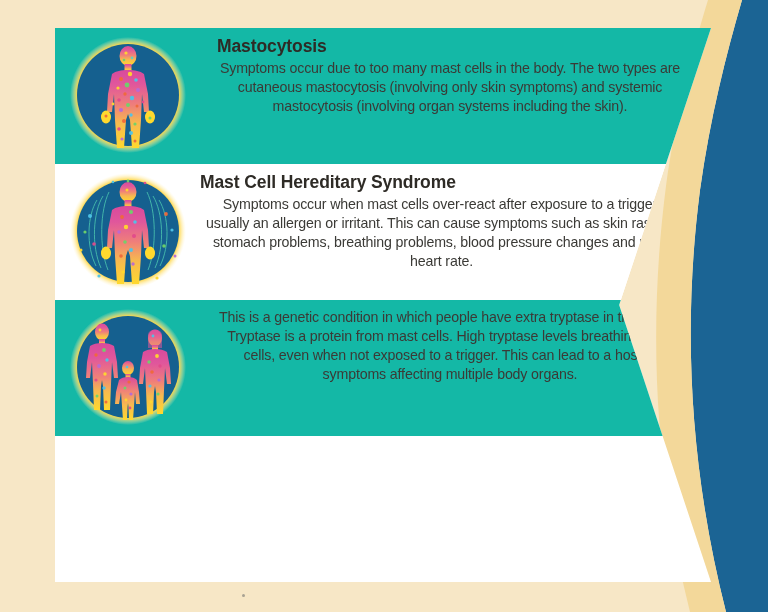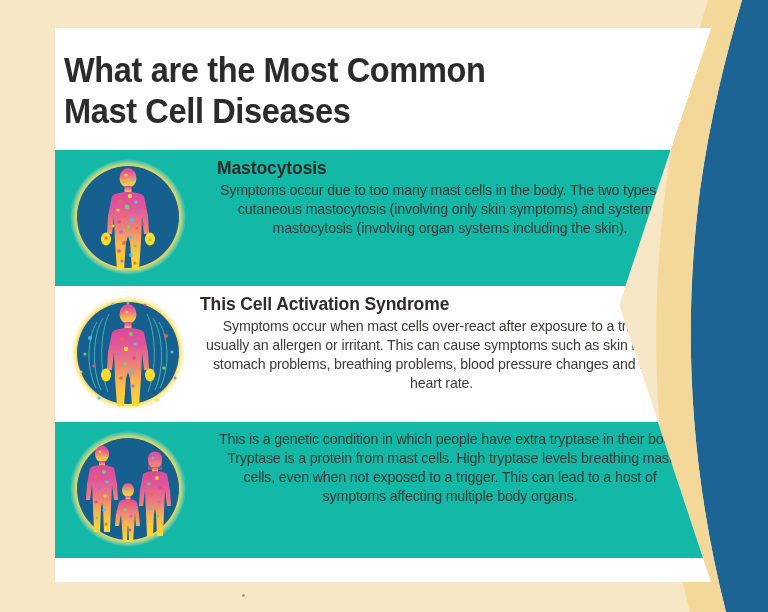--- a/index.html
+++ b/index.html
@@ -142,26 +142,20 @@
   <svg class="deco-layer" viewBox="0 0 768 612" preserveAspectRatio="none">
 
     <path d="M 768 0 L 768 612 L 726 612 C 690 470, 682 330, 700 190 C 710 118, 726 55, 742 0 Z" fill="#1b6494"></path>
 
     <path d="M 742 0 C 726 55, 710 118, 700 190 C 682 330, 690 470, 726 612 L 690 612 C 654 468, 648 326, 666 186 C 676 114, 692 52, 708 0 Z" fill="#f3d89a"></path>
   </svg>
 
   <div class="card">
     <div class="card-inner">
 
-      <div class="header">
-        <h1 class="poster-title">
-          <span>What are the Most Common</span><br>
-          <span>Mast Cell Diseases</span>
-        </h1>
-      </div>
 
       <div class="row tint">
         <div class="icon-cell">
           <div class="disc">
             <svg viewBox="0 0 118 118">
               <defs>
                 <radialGradient id="glow1" cx="50%" cy="50%" r="50%">
                   <stop offset="78%" stop-color="#ffd84d" stop-opacity="0"></stop>
                   <stop offset="88%" stop-color="#ffd84d" stop-opacity="0.95"></stop>
                   <stop offset="100%" stop-color="#fff3c2" stop-opacity="0"></stop>
@@ -285,21 +279,21 @@
                 <circle cx="30" cy="104" r="1.6" fill="#4fc4e8"></circle>
                 <circle cx="88" cy="106" r="1.6" fill="#ffd92e"></circle>
                 <circle cx="59" cy="9" r="1.4" fill="#6fd36a"></circle>
                 <circle cx="44" cy="10" r="1.3" fill="#4fc4e8"></circle>
                 <circle cx="76" cy="11" r="1.3" fill="#e24a8c"></circle>
               </g>
             </svg>
           </div>
         </div>
         <div class="text-cell">
-          <h2 class="row-title">This Cell Activation Syndrome</h2>
+          <h2 class="row-title">Mast Cell Hereditary Syndrome</h2>
           <p class="row-body">Symptoms occur when mast cells over-react after exposure to a trigger, usually an allergen or irritant. This can cause symptoms such as skin rashes, stomach problems, breathing problems, blood pressure changes and rapid heart rate.</p>
         </div>
       </div>
 
       <div class="row tint">
         <div class="icon-cell">
           <div class="disc">
             <svg viewBox="0 0 118 118">
               <defs>
                 <radialGradient id="glow3" cx="50%" cy="50%" r="50%">

